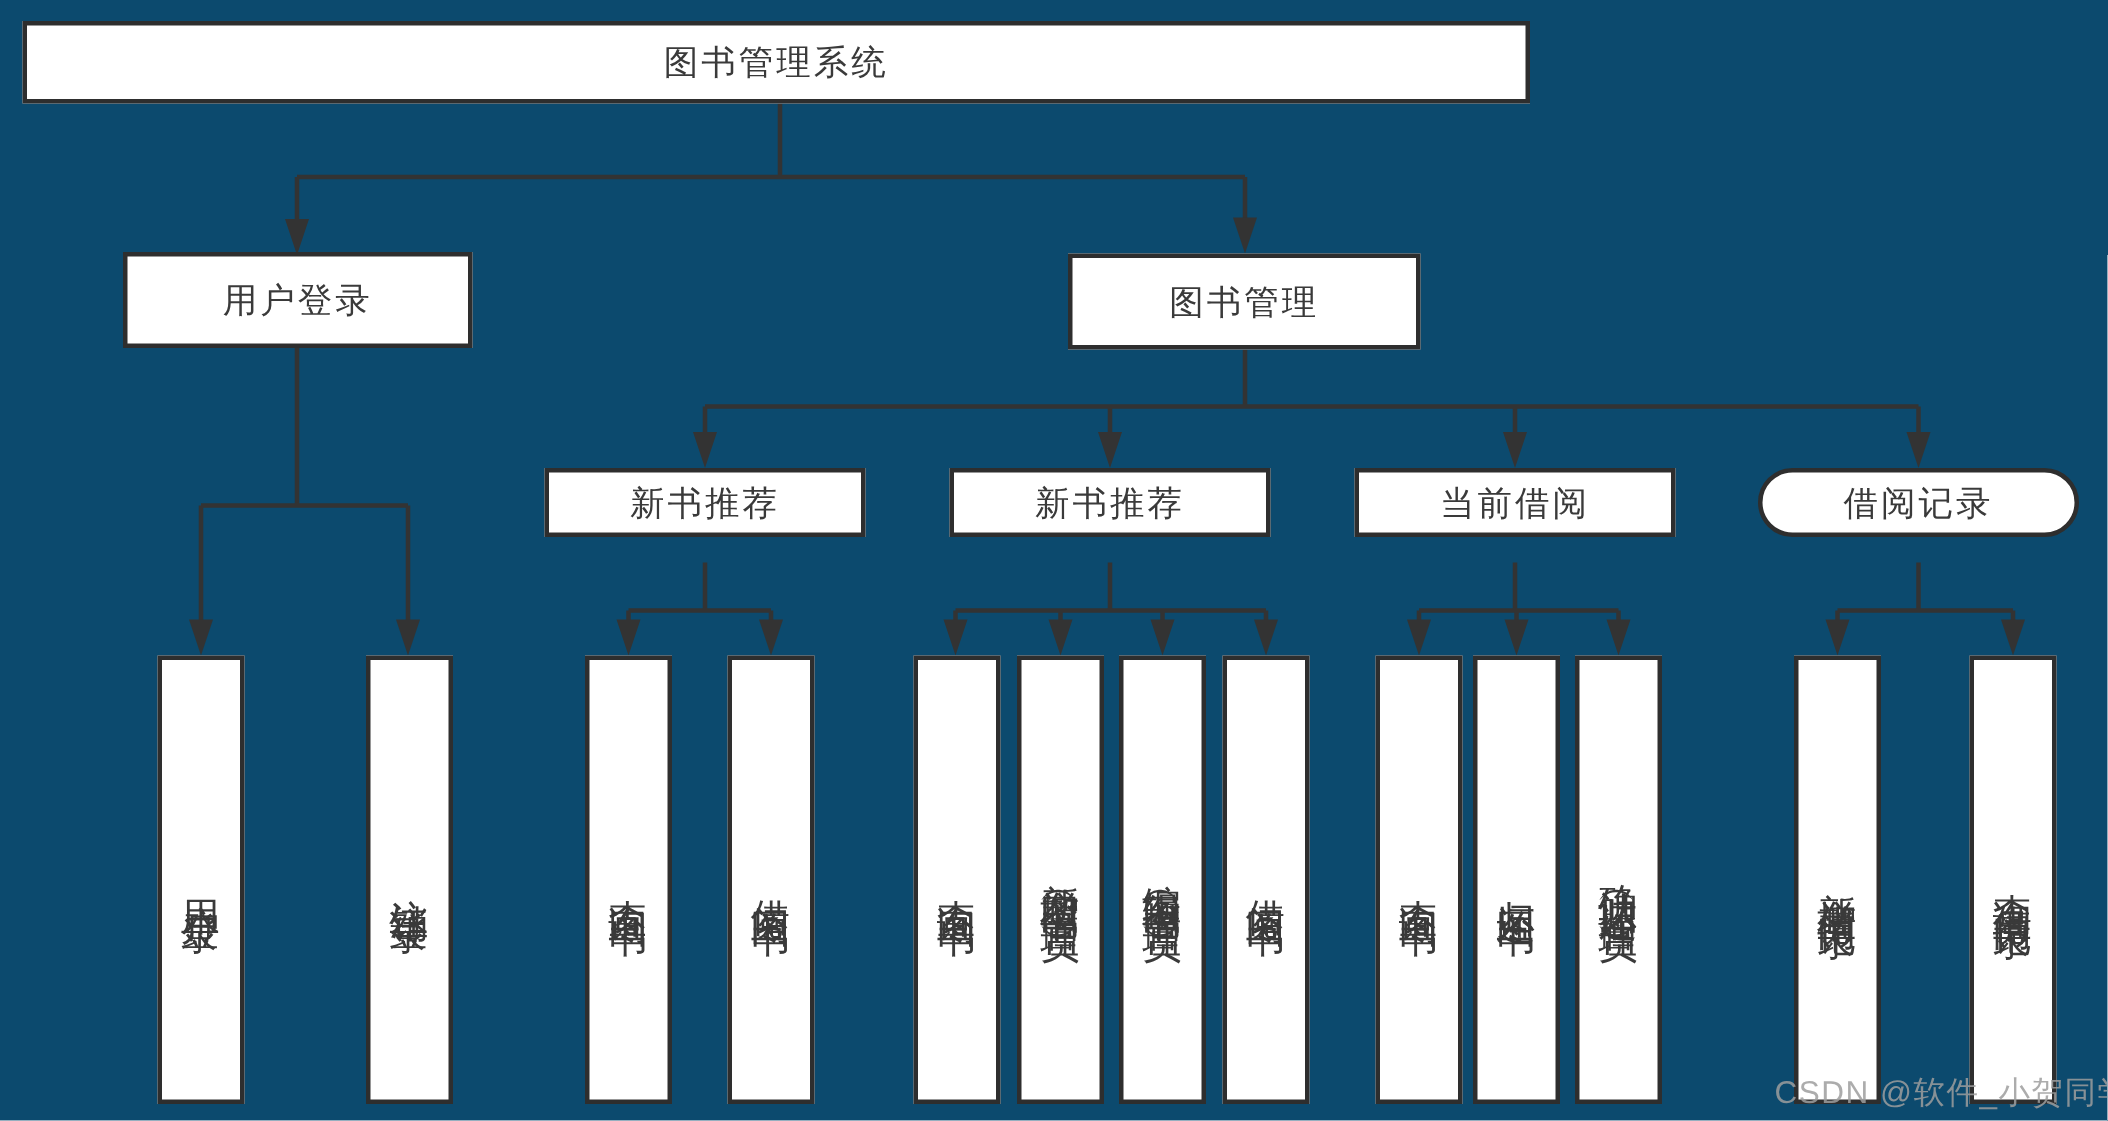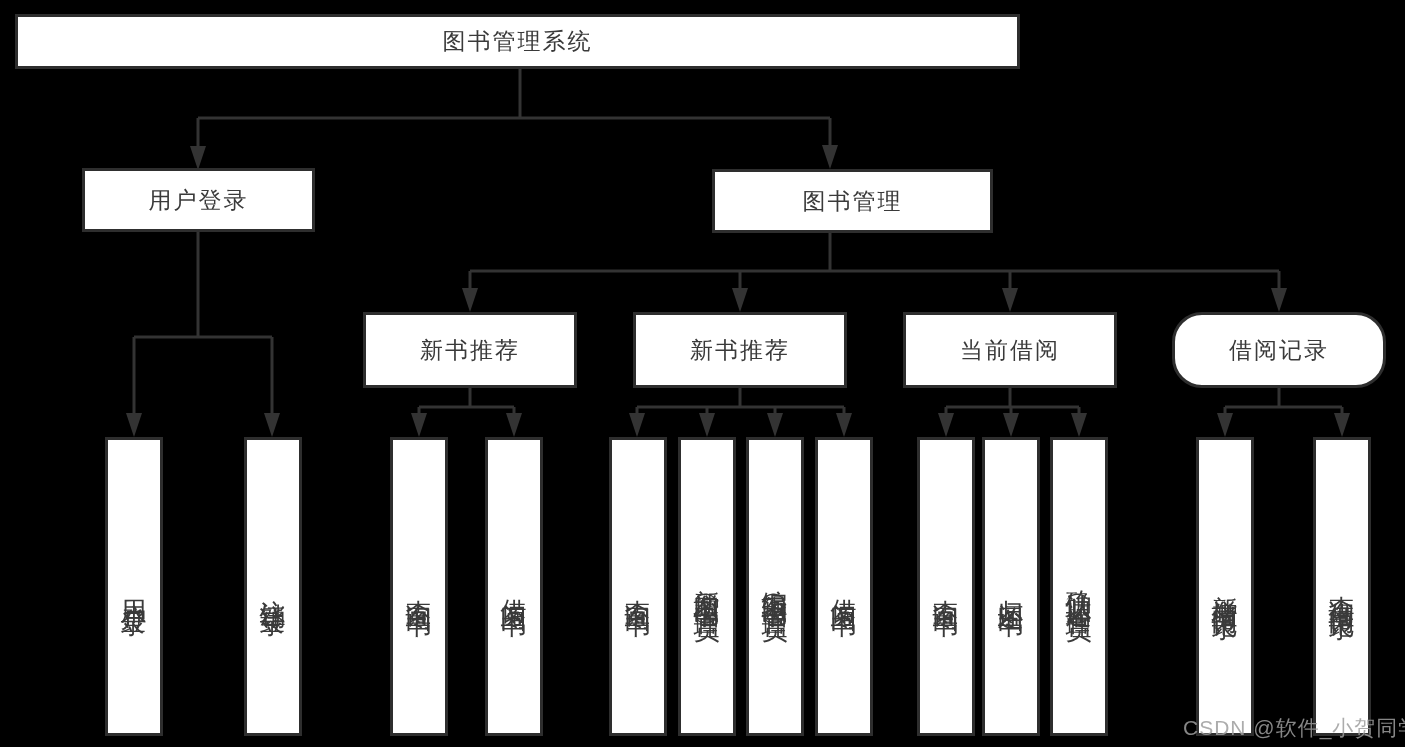--- a/index.html
+++ b/index.html
@@ -1,20 +1,20 @@
 <!DOCTYPE html>
 <html><head>
 <meta charset="utf-8">
 <style>
   html, body { margin: 0; padding: 0; background: #ffffff; }
   #canvas {
     position: relative;
     width: 1405px;
     height: 747px;
-    background: #000000;
+    background: #0c4a6e;
     font-family: "Liberation Sans", "DejaVu Sans", sans-serif;
     overflow: hidden;
   }
   #connectors {
     position: absolute;
     left: 0; top: 0;
     width: 1405px; height: 747px;
   }
   .box {
     position: absolute;
@@ -36,23 +36,23 @@
     text-orientation: mixed;
     font-size: 26px;
     line-height: 1.0;
     letter-spacing: 4px;
     color: #3a3a3a;
   }
   
   .n-root   { left: 15px;  top: 14px;  width: 1005px; height: 55px; }
   
   .n-login  { left: 82px;  top: 168px; width: 233px;  height: 64px; }
-  .n-mgmt   { left: 712px; top: 169px; width: 281px;  height: 64px; align-items: center; }
+  .n-mgmt   { left: 712px; top: 169px; width: 235px;  height: 64px; align-items: center; }
   
-  .n-l3     { top: 312px; height: 76px; width: 214px; }
+  .n-l3     { top: 312px; height: 46px; width: 214px; }
   .n-rec    { left: 363px; }
   .n-borrow { left: 633px; }
   .n-cur    { left: 903px; }
   .n-hist   { left: 1172px; border-radius: 30px; }
   
   .leaf     { top: 437px; height: 299px; width: 58px; }
   .lf0  { left: 105px; }
   .lf1  { left: 244px; }
   .lf2  { left: 390px; }
   .lf3  { left: 485px; }

